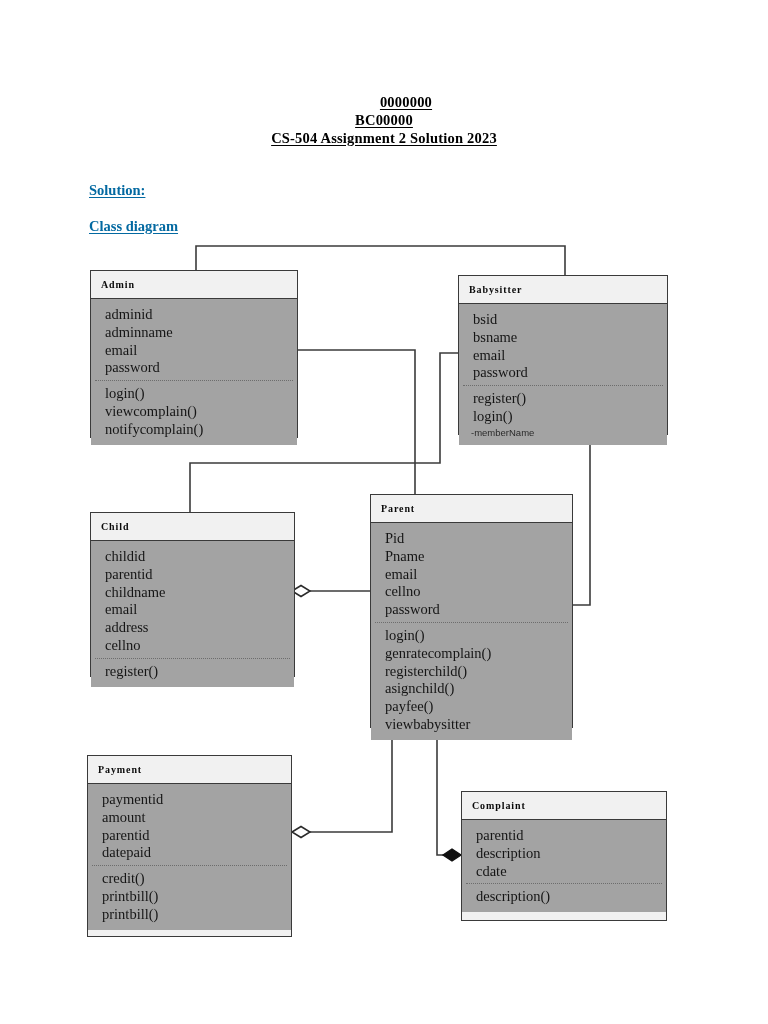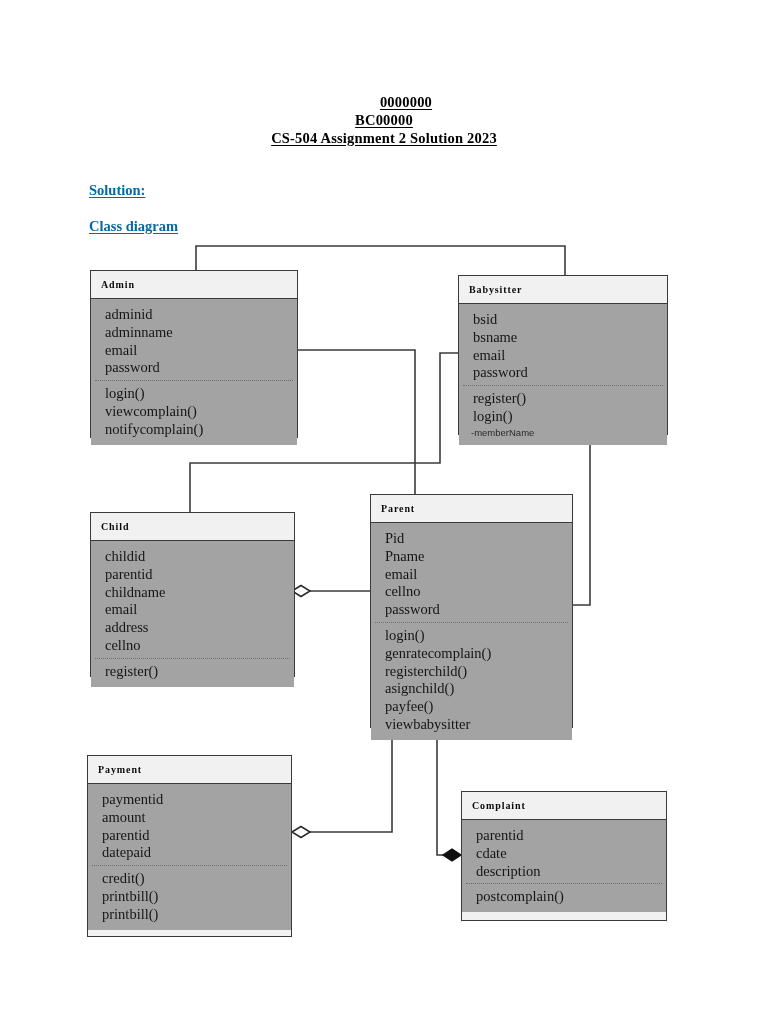--- a/index.html
+++ b/index.html
@@ -192,20 +192,20 @@
       <div class="row">credit()</div>
       <div class="row">printbill()</div>
       <div class="row">printbill()</div>
     </div>
   </div>
 
   <div class="cls" id="box-complaint">
     <div class="cls-title">Complaint</div>
     <div class="cls-body">
       <div class="row">parentid</div>
+      <div class="row">description</div>
       <div class="row">cdate</div>
-      <div class="row">description</div>
-      <div class="sep"></div>
-      <div class="row">postcomplain()</div>
+      <div class="sep"></div>
+      <div class="row">description()</div>
     </div>
   </div>
 
 </div>
 
 </body></html>

